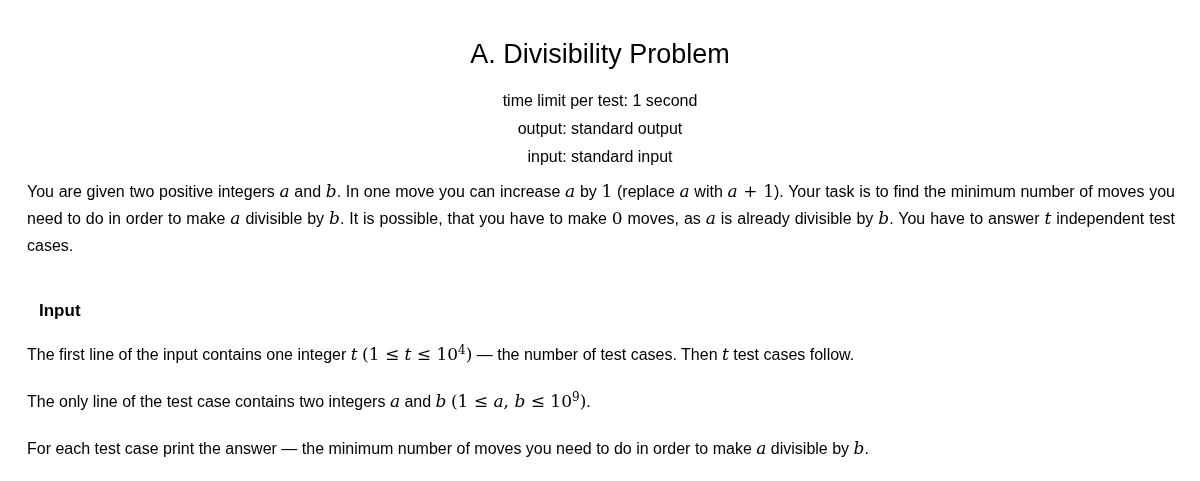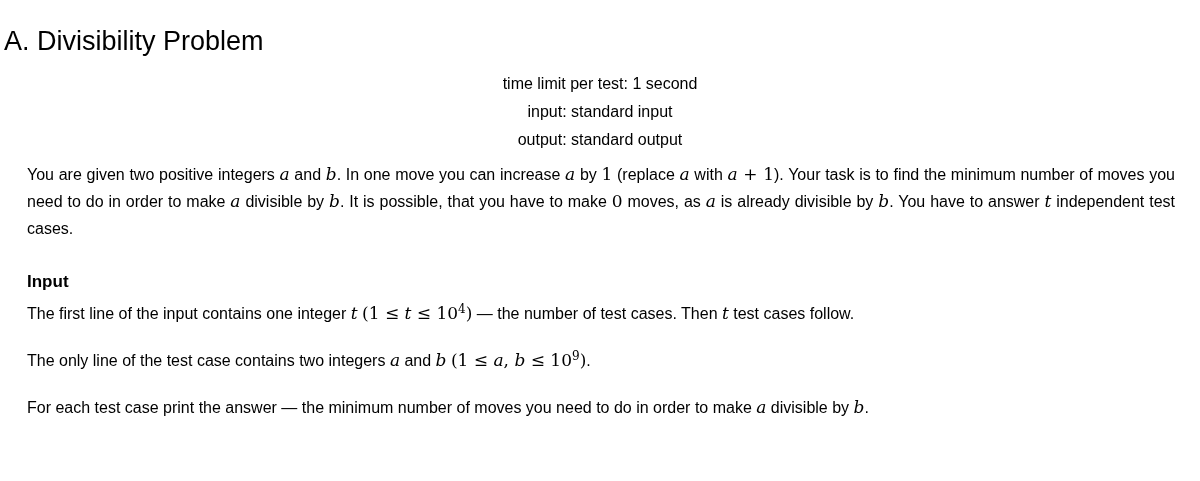--- a/index.html
+++ b/index.html
@@ -10,23 +10,24 @@
     font-family: "Liberation Sans", sans-serif;
   }
   .page {
     position: relative;
     width: 1200px;
     height: 481px;
     box-sizing: border-box;
     overflow: hidden;
   }
   .title {
+    text-align: center;
     font-size: 27px;
     font-weight: 400;
-    margin: 4px;
+    margin: 17px;
     padding-top: 21px;
     line-height: 32px;
   }
   .limits {
     text-align: center;
     font-size: 16px;
     line-height: 28px;
     margin-top: 13px;
   }
   .content {
@@ -35,21 +36,21 @@
     line-height: 27px;
   }
   .statement {
     margin-top: 21px;
     text-align: justify;
   }
   .section-heading {
     font-weight: 700;
     font-size: 17px;
     line-height: 22px;
-    margin: 0;
+    margin: 12px;
     padding-top: 29px;
   }
   .para {
     margin: 0;
     padding-top: 7px;
   }
   .para + .para {
     padding-top: 20px;
   }
   
@@ -73,22 +74,22 @@
 </style>
 </head>
 <body>
 
 <div class="page">
 
   <div class="title">A. Divisibility Problem</div>
 
   <div class="limits">
     <div>time limit per test: 1 second</div>
+    <div>output: standard output</div>
     <div>input: standard input</div>
-    <div>output: standard output</div>
   </div>
 
   <div class="content">
 
     <p class="para statement"><span class="txt">You are given two positive integers </span><span class="mvar">a</span><span class="txt"> and </span><span class="mvar">b</span><span class="txt">. In one move you can increase </span><span class="mvar">a</span><span class="txt"> by </span><span class="mnum">1</span><span class="txt"> (replace </span><span class="mvar">a</span><span class="txt"> with </span><span class="mvar">a</span><span class="mnum"> + 1</span><span class="txt">). Your task is to find the minimum number of moves you need to do in order to make </span><span class="mvar">a</span><span class="txt"> divisible by </span><span class="mvar">b</span><span class="txt">. It is possible, that you have to make </span><span class="mnum">0</span><span class="txt"> moves, as </span><span class="mvar">a</span><span class="txt"> is already divisible by </span><span class="mvar">b</span><span class="txt">. You have to answer </span><span class="mvar">t</span><span class="txt"> independent test cases.</span></p>
 
     <div class="section-heading">Input</div>
 
     <p class="para"><span class="txt">The first line of the input contains one integer </span><span class="mvar">t</span><span class="txt"> </span><span class="mnum">(1 ≤ </span><span class="mvar">t</span><span class="mnum"> ≤ 10</span><sup class="msup">4</sup><span class="mnum">)</span><span class="txt"> — the number of test cases. Then </span><span class="mvar">t</span><span class="txt"> test cases follow.</span></p>
 

